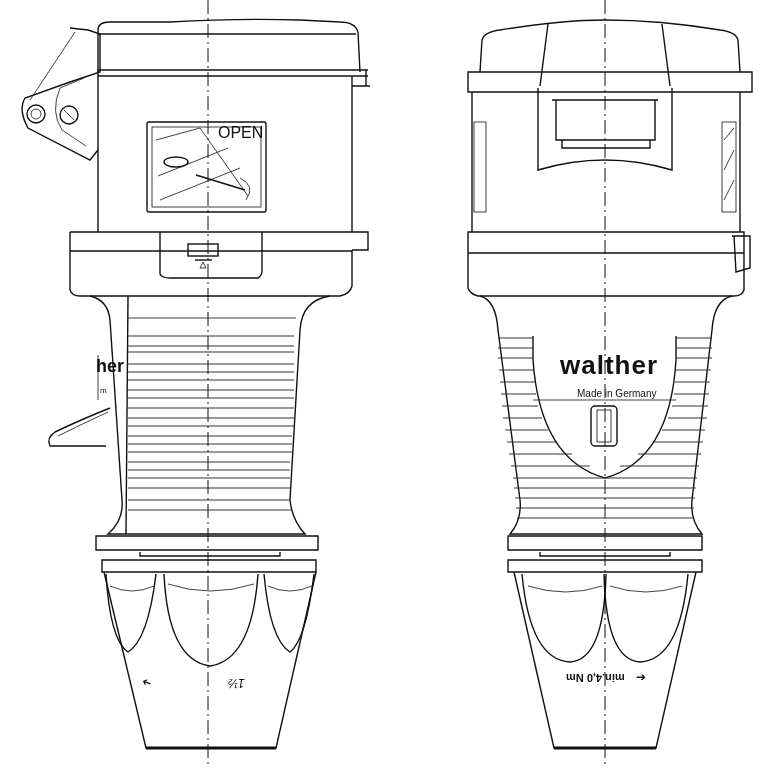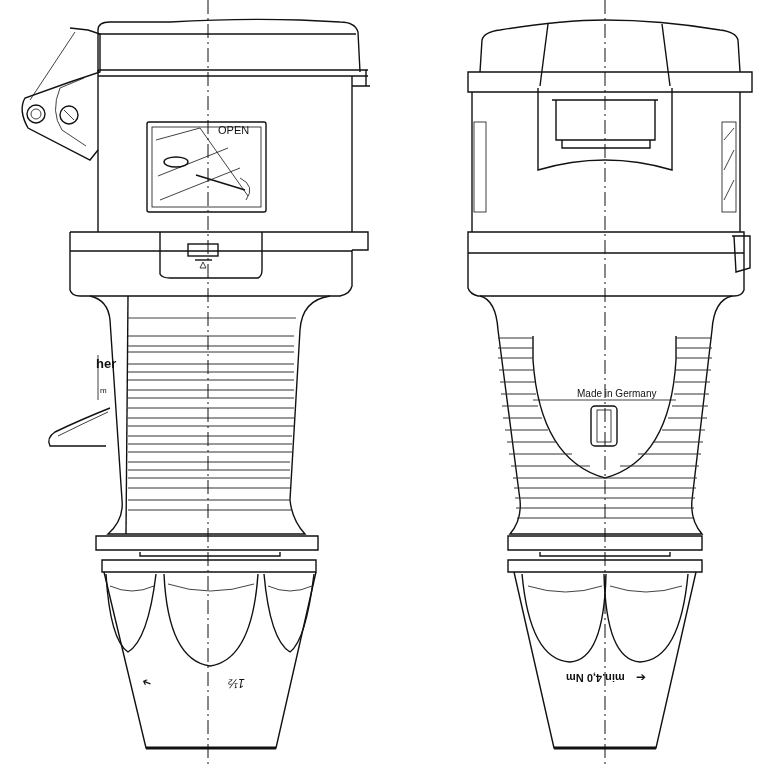--- a/index.html
+++ b/index.html
@@ -114,21 +114,22 @@
     <path class="ln" d="M514 572 L554 748 L656 748 L696 572"></path>
     <path class="ln" d="M554 748 L656 748" style="stroke-width:3"></path>
     <path class="ln" d="M522 574 Q530 660 570 662 Q604 660 606 574"></path>
     <path class="ln" d="M604 574 Q606 660 640 662 Q680 660 688 574"></path>
     <path class="th" d="M528 586 Q566 598 602 586 M610 586 Q646 598 682 586"></path>
 
     <path class="cl" d="M605 0 L605 768"></path>
   </g>
 </svg>
 
-<span class="txt" style="left:218px;top:124px;font-size:11px;">OPEN</span>
-<span class="txt" style="left:96px;top:356px;font-size:13px;font-weight:bold;">her</span>
+<span class="txt" style="left:218px;top:124px;font-size:16px;">OPEN</span>
+<span class="txt" style="left:96px;top:356px;font-size:18px;font-weight:bold;">her</span>
 <span class="txt" style="left:100px;top:386px;font-size:8px;">m</span>
 <span class="txt" style="left:228px;top:676px;font-size:12px;font-style:italic;transform:rotate(180deg);">1½</span>
 <span class="txt" style="left:142px;top:676px;font-size:11px;transform:rotate(200deg);">➔</span>
+<span class="txt" style="left:560px;top:350px;font-size:26px;font-weight:bold;letter-spacing:1px;">walther</span>
 <span class="txt" style="left:560px;top:388px;font-size:10px;margin-left:17px;">Made in Germany</span>
 <span class="txt" style="left:566px;top:672px;font-size:11px;font-weight:bold;transform:rotate(180deg);">min.4,0 Nm</span>
 <span class="txt" style="left:636px;top:670px;font-size:12px;">➔</span>
 </div>
 
 </body></html>

